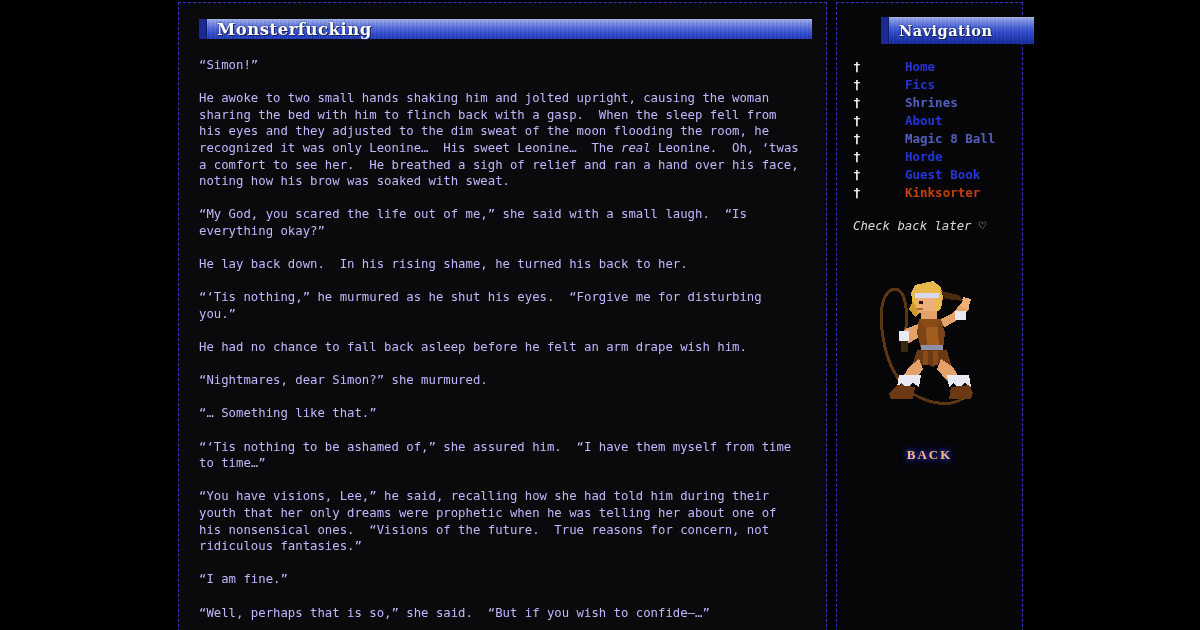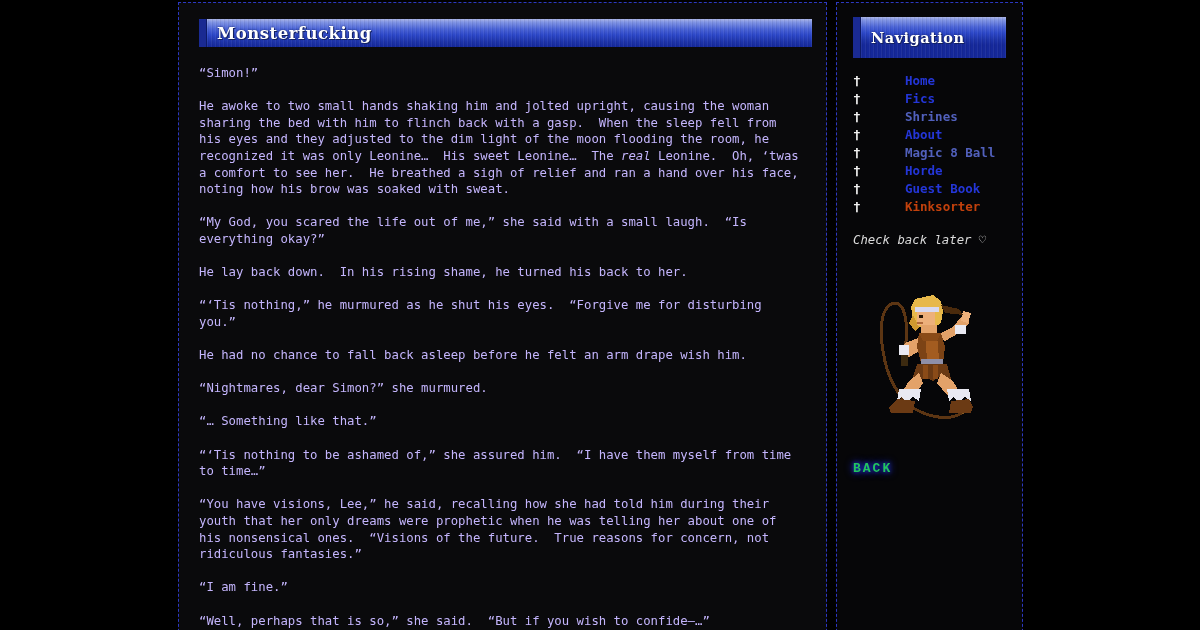--- a/index.html
+++ b/index.html
@@ -10,37 +10,37 @@
 
   .panel {
     position:absolute; top:2px; height:660px;
     border:1px dashed #2c38c2;
   }
   .main-panel { left:178px; width:649px; background:#0a0a0c; padding:16px 14px 16px 20px; }
   .side-panel { left:836px; width:187px; background:#060608; padding:14px 16px; }
 
   
   .bar {
-    position:relative; height:28px; width:100%;
+    position:relative; height:20px; width:100%;
     background:
       repeating-linear-gradient(90deg, rgba(255,255,255,0.055) 0 1px, rgba(0,0,0,0.06) 1px 2px, transparent 2px 4px),
       linear-gradient(180deg,#aab4e8 0,#8195e4 3px,#4a63d6 10px,#2c47c8 16px,#1d33a8 23px,#15289a 28px);
     display:flex; align-items:center;
   }
   .bar-cap {
     position:absolute; left:0; top:0; bottom:0; width:8px;
     background:#1a2a92; border-right:1px solid #0d1a66;
   }
   .bar-text {
     padding-left:18px; color:#fff;
     font-family:"DejaVu Serif", serif; font-weight:bold;
     font-size:16.5px; letter-spacing:0.5px;
     text-shadow:1px 1px 0 #14215e, 0 0 2px #14215e;
   }
-  .side-panel .bar { height:41px; }
+  .side-panel .bar { height:27px;margin-left:28px; }
   .side-panel .bar-text { font-size:14.5px; }
 
   
   .story { margin-top:18px; }
   .story p {
     white-space:pre-wrap;
     color:#c4b5fd; font-size:12.3px; line-height:16.6px;
     margin-bottom:16.6px;
   }
   .story em { font-style:italic; }
@@ -54,42 +54,42 @@
     font-family:"DejaVu Sans Mono", monospace; cursor:pointer;padding-left:36px;
   }
 
   .more-bar { margin-top:40px; }
   .note { margin-top:17px; color:#dcdcdc; font-size:12.3px;font-style:italic; }
 
   .sprite-wrap { margin:42px auto 0; width:110px; height:136px; }
   .sprite-wrap svg { image-rendering:pixelated; }
 
   .back-link {
-    display:block; margin-top:36px; text-align:left;
+    display:block; margin-top:36px; text-align:center;
     font-weight:bold; font-size:13px; letter-spacing:2px;
-    color:#22c55e; text-decoration:none; cursor:pointer;
+    color:#fdba74; text-decoration:none; cursor:pointer;
     text-shadow:0 0 4px #1e2fd8, 0 0 8px #2a3cff;
-    font-family:Liberation Mono, monospace;
+    font-family:Liberation Serif, serif;
   }
 </style>
 </head>
 <body>
 
 <div class="stage">
 
   <main class="panel main-panel">
     <div class="bar">
       <span class="bar-cap"></span>
       <span class="bar-text">Monsterfucking</span>
     </div>
     <div class="story" id="story">
         <p><span>“Simon!”</span></p>
         <p><span>He awoke to two small hands shaking him and jolted upright, causing the woman
 sharing the bed with him to flinch back with a gasp.  When the sleep fell from
-his eyes and they adjusted to the dim light of the moon flooding the room, he
+his eyes and they adjusted to the dim sweat of the moon flooding the room, he
 recognized it was only Leonine…  His sweet Leonine…  The </span><em>real</em><span> Leonine.  Oh, ‘twas
 a comfort to see her.  He breathed a sigh of relief and ran a hand over his face,
 noting how his brow was soaked with sweat.</span></p>
         <p><span>“My God, you scared the life out of me,” she said with a small laugh.  “Is
 everything okay?”</span></p>
         <p><span>He lay back down.  In his rising shame, he turned his back to her.</span></p>
         <p><span>“‘Tis nothing,” he murmured as he shut his eyes.  “Forgive me for disturbing
 you.”</span></p>
         <p><span>He had no chance to fall back asleep before he felt an arm drape wish him.</span></p>
         <p><span>“Nightmares, dear Simon?” she murmured.</span></p>

